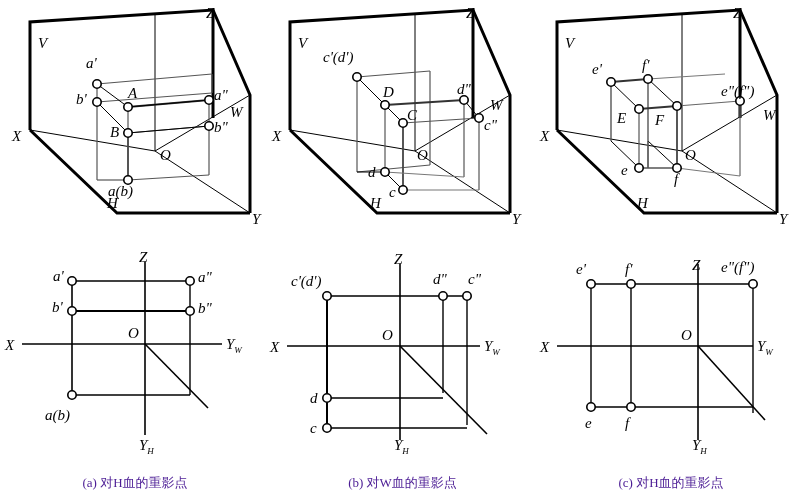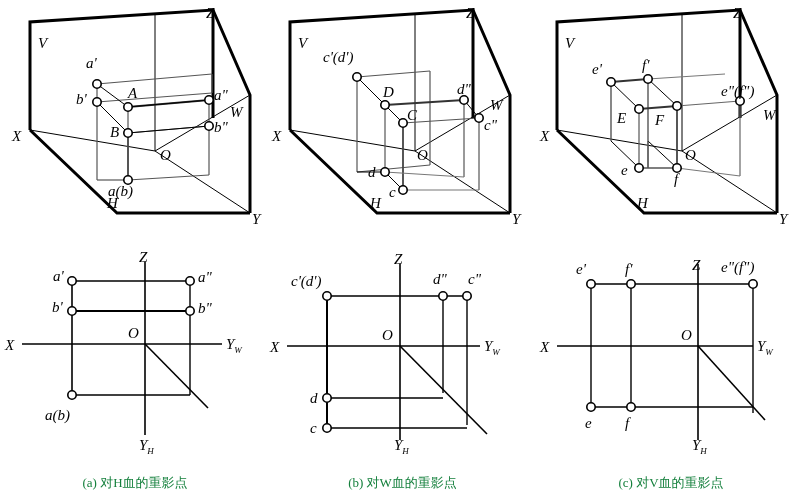--- a/index.html
+++ b/index.html
@@ -17,21 +17,21 @@
   }
   svg { display: block; }
   .fig {
     position: absolute;
   }
   .caption {
     position: absolute;
     text-align: center;
     font-family: "Liberation Serif", serif;
     font-size: 13px;
-    color: #15803d;
+    color: #4c1d95;
     white-space: nowrap;
   }
   text {
     font-family: "Liberation Serif", serif;
     fill: #000000;
   }
   .lbl {
     font-style: italic;
     font-size: 15px;
   }
@@ -330,15 +330,15 @@
     <text class="lbl" x="41" y="24">e'</text>
     <text class="lbl" x="90" y="24">f'</text>
     <text class="lbl" x="186" y="22">e"(f")</text>
     <text class="lbl" x="50" y="178">e</text>
     <text class="lbl" x="90" y="178">f</text>
   </svg>
   </div>
 
   <div class="caption" style="left:0px; top:474px; width:270px;">(a) 对H血的重影点</div>
   <div class="caption" style="left:265px; top:474px; width:275px;">(b) 对W血的重影点</div>
-  <div class="caption" style="left:535px; top:474px; width:272px;">(c) 对V血的重影点</div>
+  <div class="caption" style="left:535px; top:474px; width:272px;">(c) 对H血的重影点</div>
 
 </div>
 
 </body></html>

